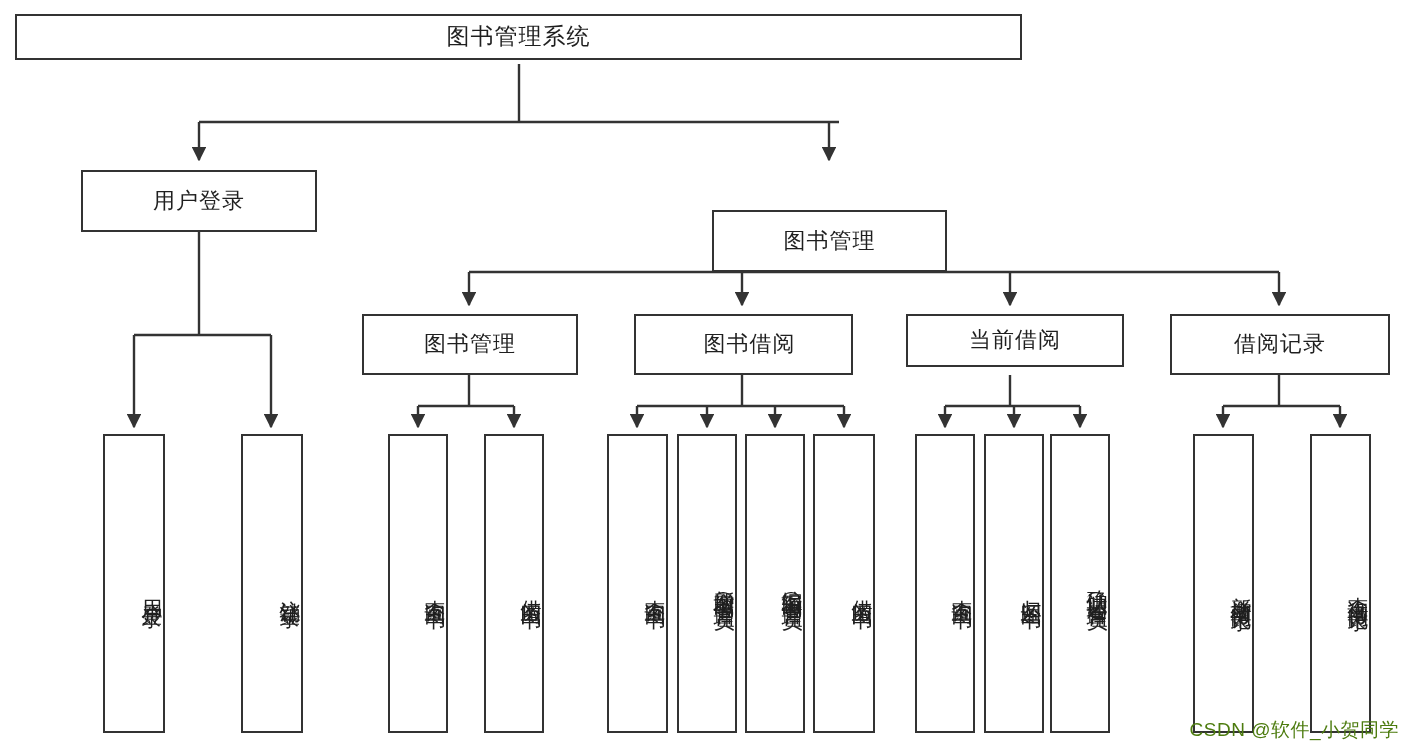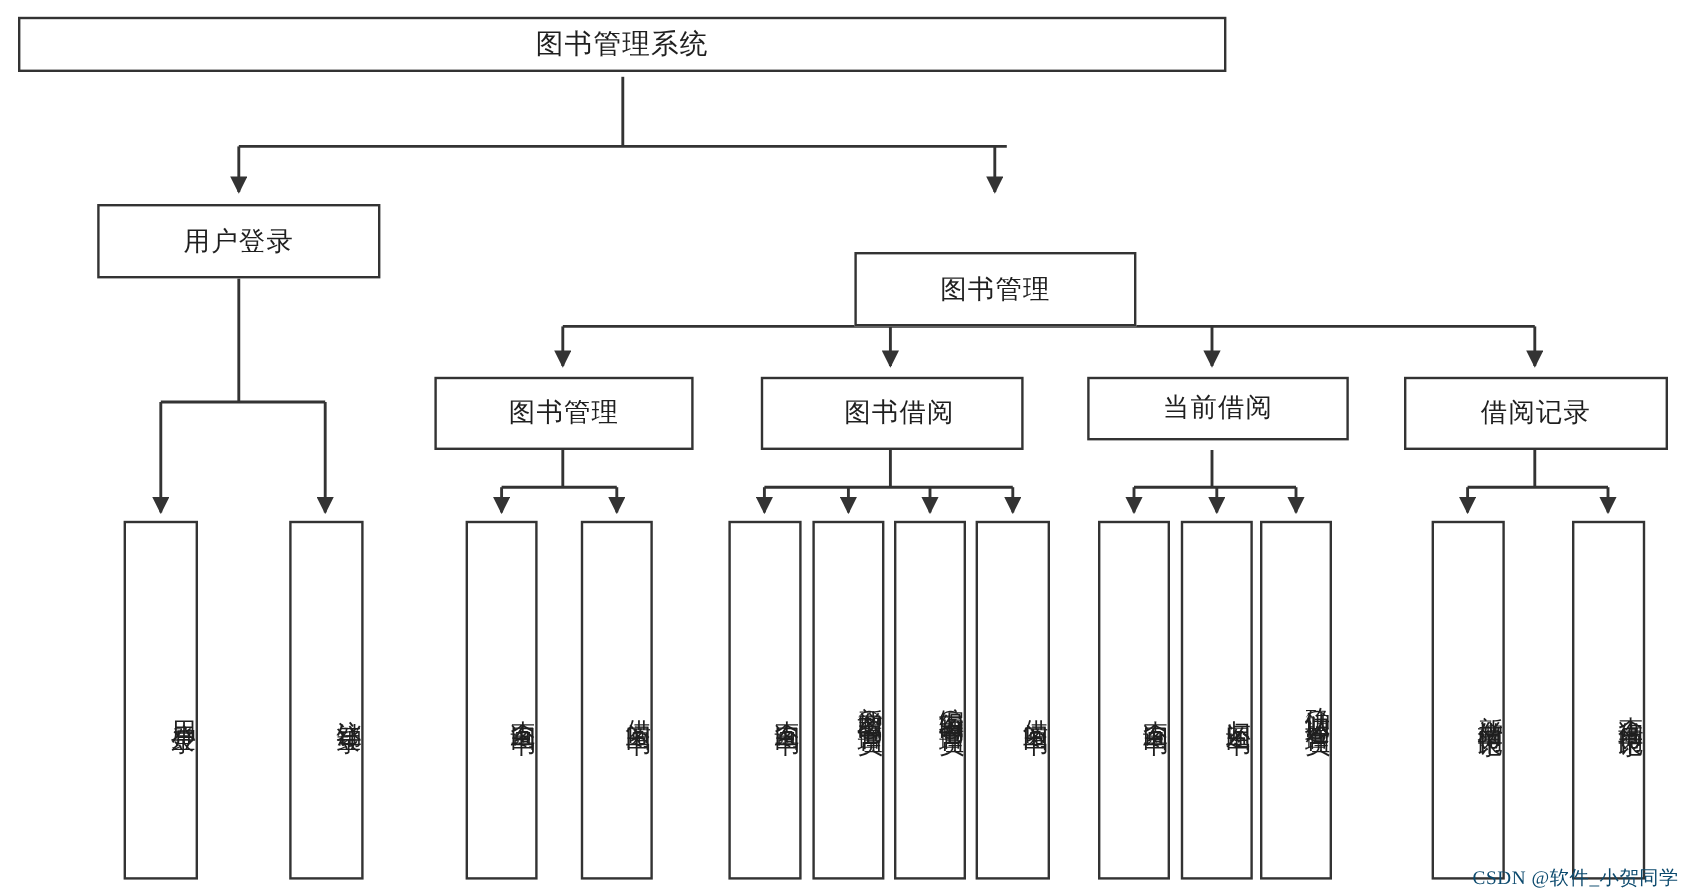--- a/index.html
+++ b/index.html
@@ -61,26 +61,26 @@
     padding-top: 6px;
   }
   .node-label {
     display: block;
     white-space: pre-line;
   }
   .watermark {
     position: absolute;
     right: 6px;
     bottom: 4px;
-    font-size: 16px;
-    color: #0c4a6e;
+    font-size: 19px;
+    color: #4d7c0f;
     letter-spacing: 0.5px;
     z-index: 5;
     white-space: nowrap;
-    font-family: Liberation Serif, serif;
+    font-family: Liberation Sans, sans-serif;
   }
 </style>
 </head>
 <body>
 
 <div id="diagram-canvas">
 
   <svg id="edge-layer" viewBox="0 0 1405 747" xmlns="http://www.w3.org/2000/svg">
     <defs>
       <marker id="arrow" viewBox="0 0 10 10" refX="9" refY="5" markerWidth="6" markerHeight="6" orient="auto-start-reverse">

